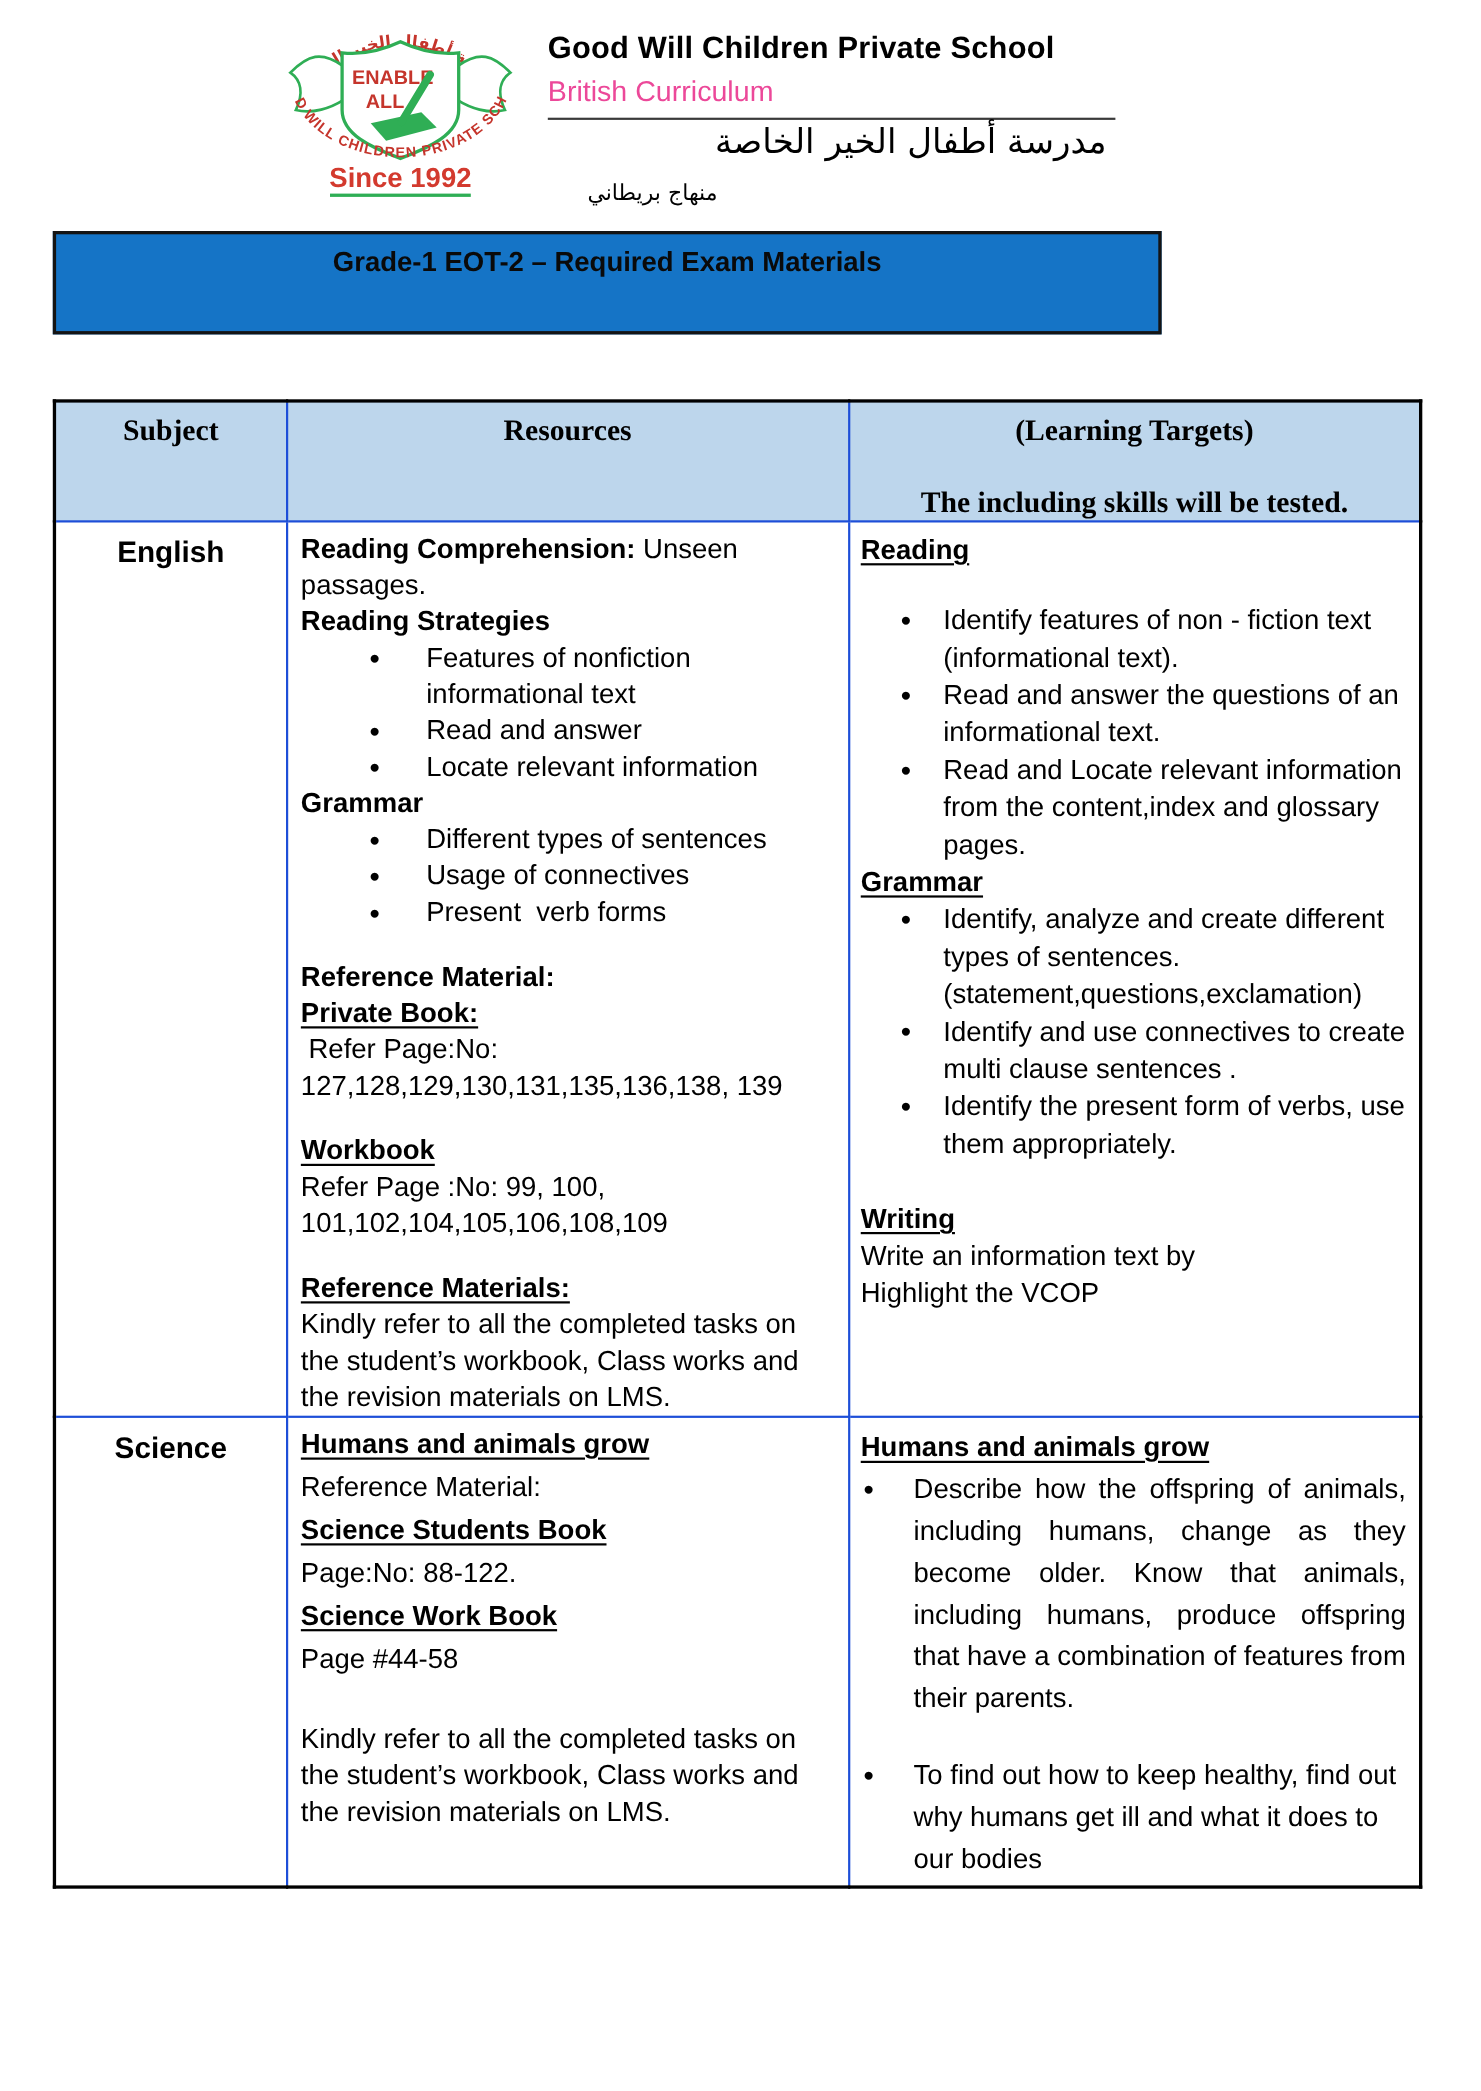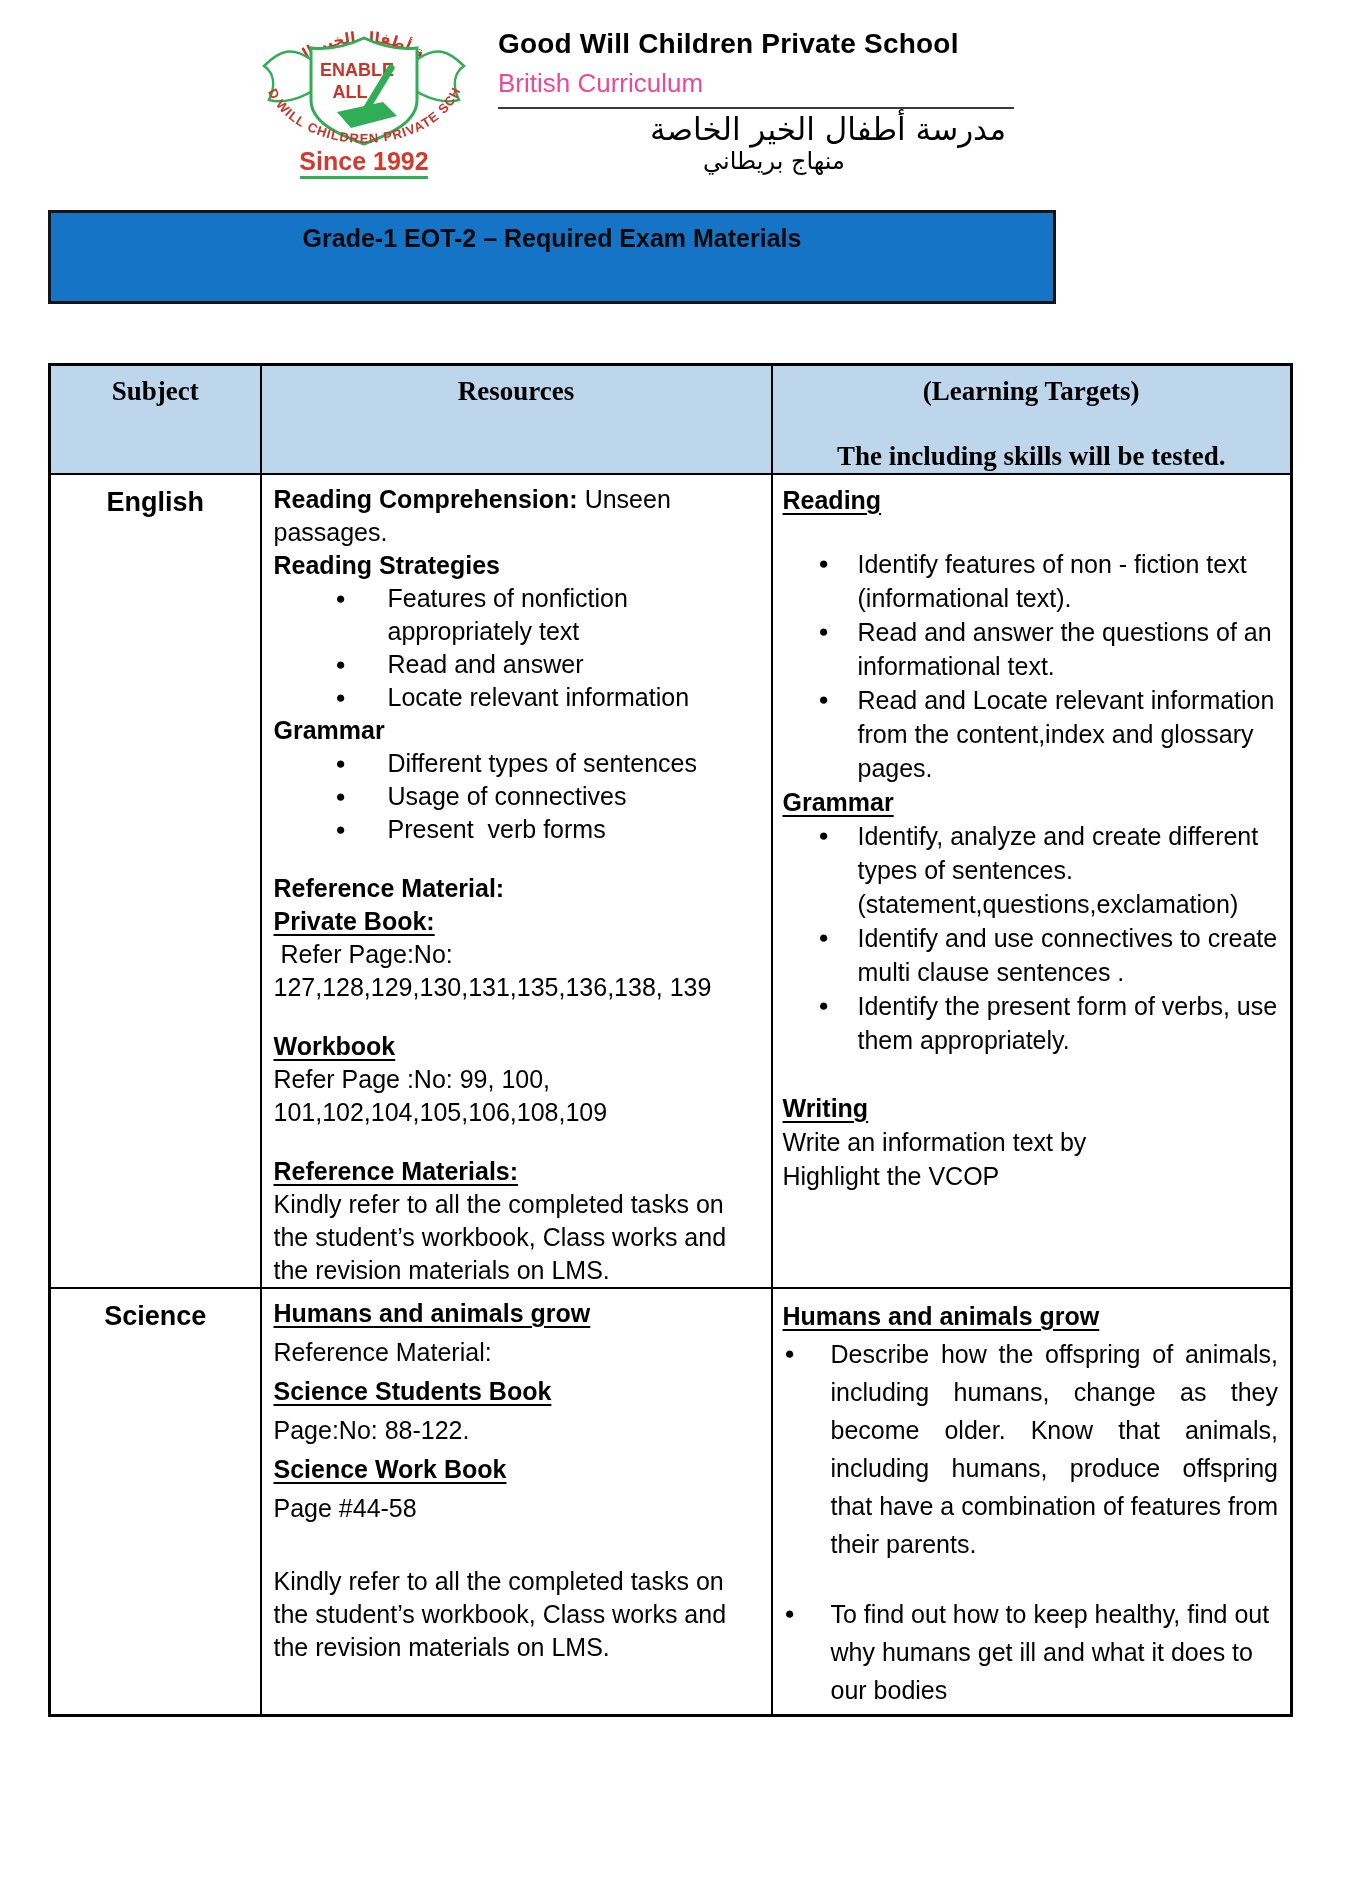--- a/index.html
+++ b/index.html
@@ -18,35 +18,35 @@
   .logo .ar-arc{font-family:"DejaVu Sans",sans-serif;font-size:15px;font-weight:bold;fill:#c5352c;}
   .logo .ribbon-arc{font-size:13px;font-weight:bold;fill:#c5352c;letter-spacing:1px;}
   .logo .enable{font-size:18px;font-weight:bold;fill:#c5352c;}
   .logo .since{font-size:25px;font-weight:bold;fill:#d33a2e;}
 
   .header-text{position:absolute;left:498px;top:28px;width:516px;}
   .school-name{font-size:28px;font-weight:bold;letter-spacing:.2px;}
   .curriculum{font-size:26px;margin-top:8px;color:#ec4899;}
   .header-divider{border-top:2px solid #3a3a3a;margin-top:8px;width:100%;}
   .arabic-name{font-size:31px;text-align:right;padding-right:8px;margin-top:2px;}
-  .arabic-curriculum{font-size:24px;text-align:center;padding-left:36px;direction:rtl;unicode-bidi:plaintext;margin-top:0;}
+  .arabic-curriculum{font-size:20px;text-align:left;padding-left:36px;direction:rtl;unicode-bidi:plaintext;margin-top:16px;}
 
   
   .banner{
     position:absolute;left:48px;top:210px;width:1008px;height:94px;box-sizing:border-box;
     background:#1574c6;border:3px solid #141414;text-align:center;
   }
   .banner-title{display:inline-block;margin-top:11px;font-size:25px;font-weight:bold;color:#0a0a0a;}
 
   
   .main-table{
     position:absolute;left:48px;top:363px;width:1242px;
     border-collapse:collapse;table-layout:fixed;border:3px solid #000;
   }
-  .main-table td{border:2px solid #000000;vertical-align:top;box-sizing:border-box;margin-top:19px;}
+  .main-table td{border:2px solid #1d4ed8;vertical-align:top;box-sizing:border-box;margin-top:19px;}
   tr.hdr{height:105px;}
   tr.r-english{height:790px;}
   tr.r-science{height:427px;}
   .col-subject{width:211px;}
   .col-resources{width:511px;}
   .col-targets{width:520px;}
 
   td.th-cell{
     background:#bdd6ec;font-family:"Liberation Serif",serif;font-weight:bold;
     font-size:27px;text-align:center;padding-top:10px;
@@ -135,21 +135,21 @@
     </td>
   </tr>
 
   <tr class="r-english">
     <td class="sub-cell">English</td>
 
     <td class="res">
       <div class="pre"><span class="b">Reading Comprehension:</span><span> Unseen passages.</span></div>
       <div class="b">Reading Strategies</div>
       <ul class="res-bullets">
-        <li>Features of nonfiction appropriately text</li>
+        <li>Features of nonfiction informational text</li>
         <li>Read and answer</li>
         <li>Locate relevant information</li>
       </ul>
       <div class="b">Grammar</div>
       <ul class="res-bullets">
         <li>Different types of sentences</li>
         <li>Usage of connectives</li>
         <li class="pre">Present  verb forms</li>
       </ul>
       <div class="sp26"></div>

